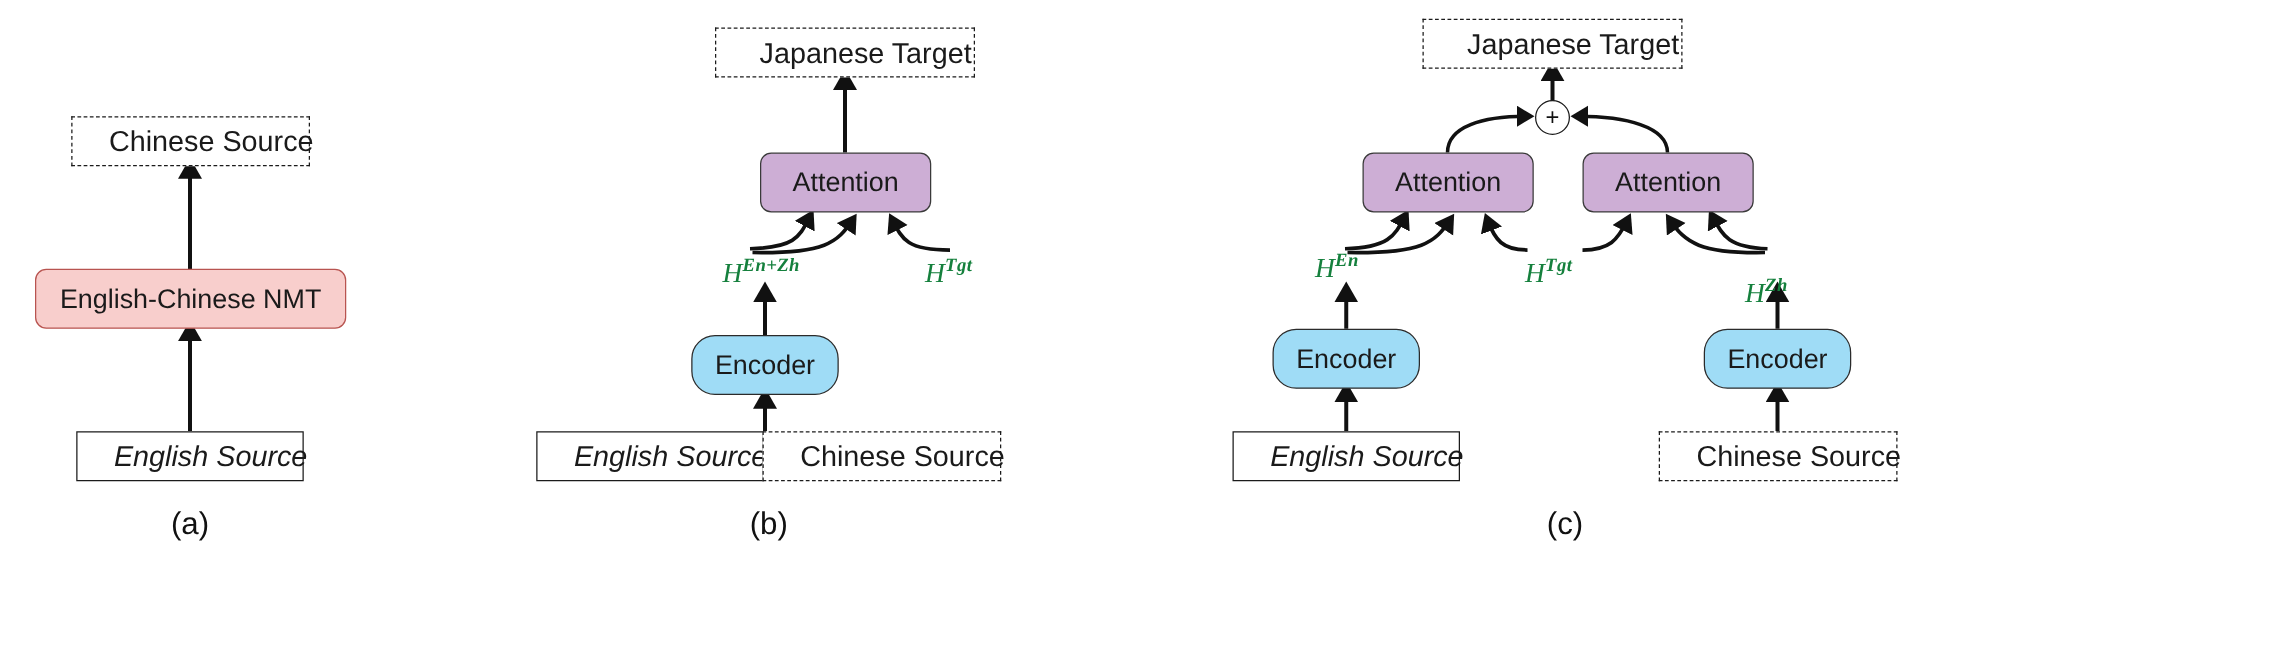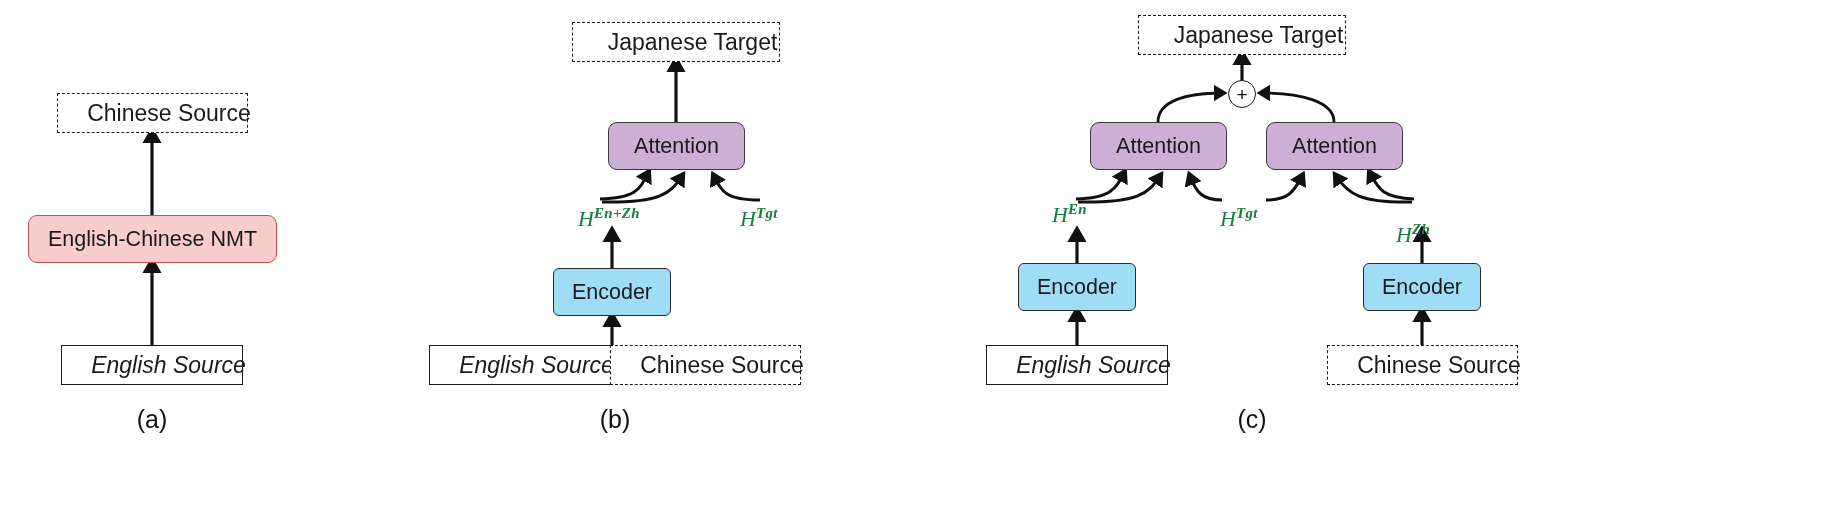--- a/index.html
+++ b/index.html
@@ -38,21 +38,21 @@
     border-radius: 9px;
   }
   .node.attention {
     background: #cdaed5;
     border: 1.8px solid #3a3a3a;
     border-radius: 9px;
   }
   .node.encoder {
     background: #9fdcf6;
     border: 1.8px solid #2b2b2b;
-    border-radius: 6px;
+    border-radius: 19px;
   }
   .t20 { font-size: 23px; padding-left: 33px; }
   .t21 { font-size: 21.5px; }
 
   
   .hlabel {
     position: absolute;
     font-family: "Liberation Serif", "DejaVu Serif", serif;
     font-style: italic;
     font-size: 22px;

